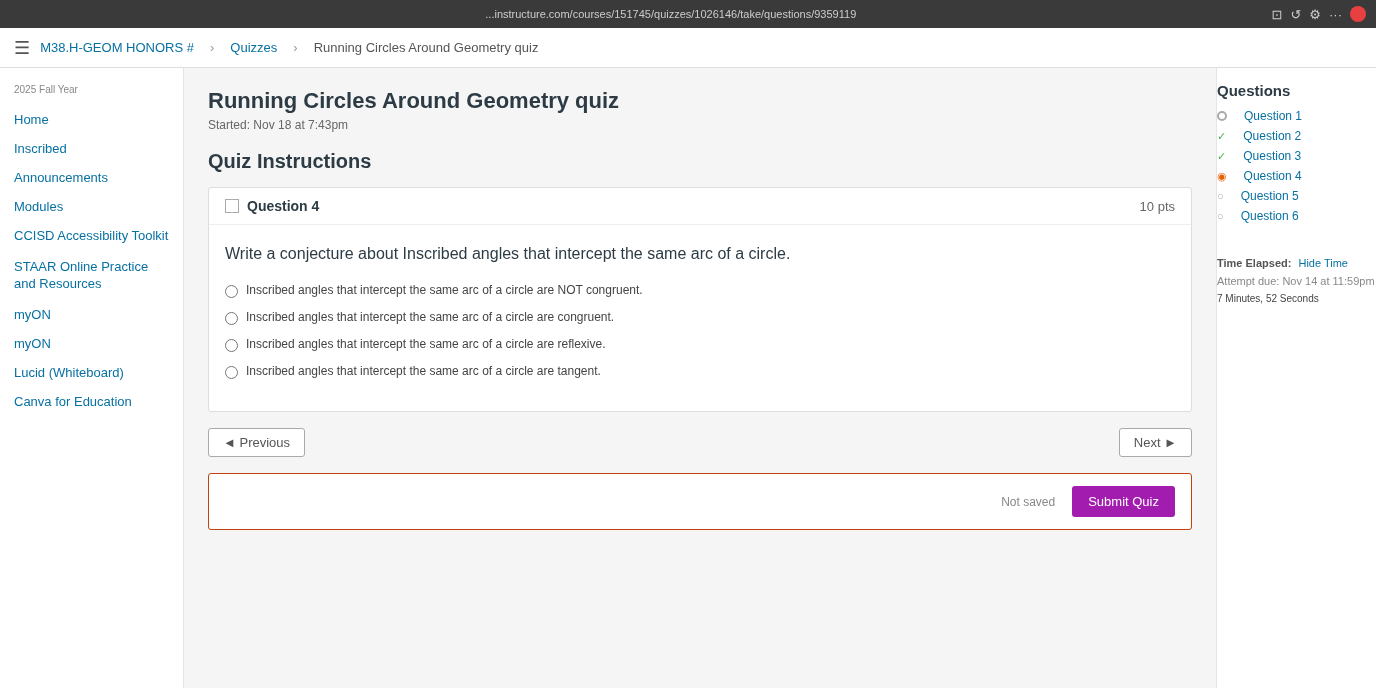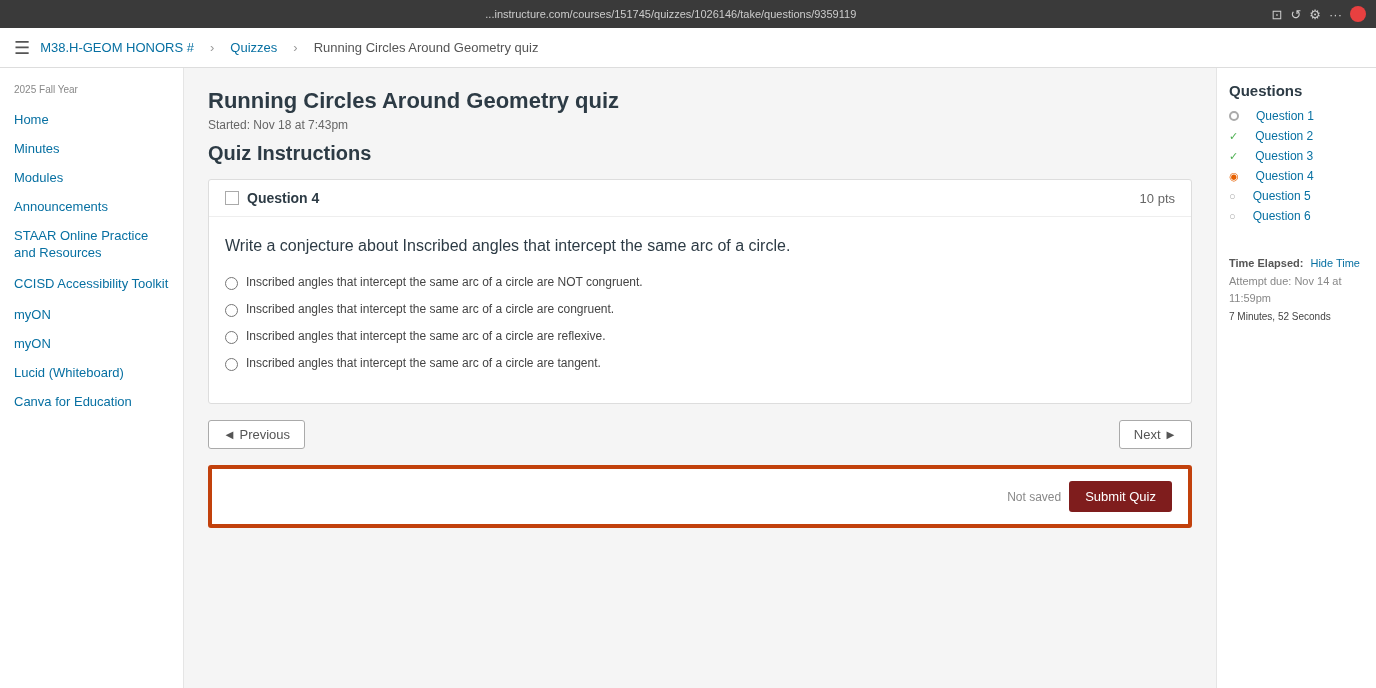--- a/index.html
+++ b/index.html
@@ -91,21 +91,21 @@
 
     .quiz-title {
       font-size: 22px;
       font-weight: 600;
       color: #2d3b45;
       margin-bottom: 4px;
     }
     .quiz-started {
       font-size: 12px;
       color: #666;
-      margin-bottom: 10px;
+      margin-bottom: 18px;
     }
     .quiz-instructions-heading {
       font-size: 20px;
       font-weight: 600;
       color: #2d3b45;
       margin-bottom: 14px;
     }
 
     
     .question-card {
@@ -187,48 +187,48 @@
       border-radius: 3px;
       padding: 6px 14px;
       font-size: 13px;
       color: #555;
       cursor: pointer;
     }
 
     
     .bottom-bar {
       background: #fff;
-      border: 4px solid #c2410c;
+      border: 1px solid #c2410c;
       border-radius: 3px;
       padding: 12px 16px;
       display: flex;
       justify-content: flex-end;
       align-items: center;
-      gap: 8px;
+      gap: 17px;
     }
     .not-saved-text {
       font-size: 12px;
       color: #888;
     }
     .btn-submit {
-      background: #7f1d1d;
+      background: #a21caf;
       color: #fff;
       border: none;
       border-radius: 3px;
       padding: 8px 16px;
       font-size: 13px;
       cursor: pointer;
     }
 
     
     .right-panel {
       width: 160px;
       background: #fff;
       border-left: 1px solid #e5e5e5;
-      padding: 14px 12px;
+      padding: 14px 0;
       flex-shrink: 0;
     }
     .right-panel-title {
       font-size: 15px;
       font-weight: 600;
       color: #2d3b45;
       margin-bottom: 10px;
     }
     .question-nav-item {
       font-size: 12px;
@@ -287,25 +287,25 @@
     <span class="sep">›</span>
     <span class="current">Running Circles Around Geometry quiz</span>
   </div>
 </div>
 
 <div class="main-layout">
 
   <nav class="sidebar">
     <div class="sidebar-year">2025 Fall Year</div>
     <a class="sidebar-item">Home</a>
-    <a class="sidebar-item">Minutes</a>
+    <a class="sidebar-item">Inscribed</a>
+    <a class="sidebar-item">Announcements</a>
     <a class="sidebar-item">Modules</a>
-    <a class="sidebar-item">Announcements</a>
+    <a class="sidebar-item multi-line">CCISD Accessibility Toolkit</a>
     <a class="sidebar-item multi-line">STAAR Online Practice and Resources</a>
-    <a class="sidebar-item multi-line">CCISD Accessibility Toolkit</a>
     <a class="sidebar-item">myON</a>
     <a class="sidebar-item">myON</a>
     <a class="sidebar-item">Lucid (Whiteboard)</a>
     <a class="sidebar-item">Canva for Education</a>
   </nav>
 
   <div class="content-area">
     <h1 class="quiz-title">Running Circles Around Geometry quiz</h1>
     <p class="quiz-started">Started: Nov 18 at 7:43pm</p>
     <h2 class="quiz-instructions-heading">Quiz Instructions</h2>

